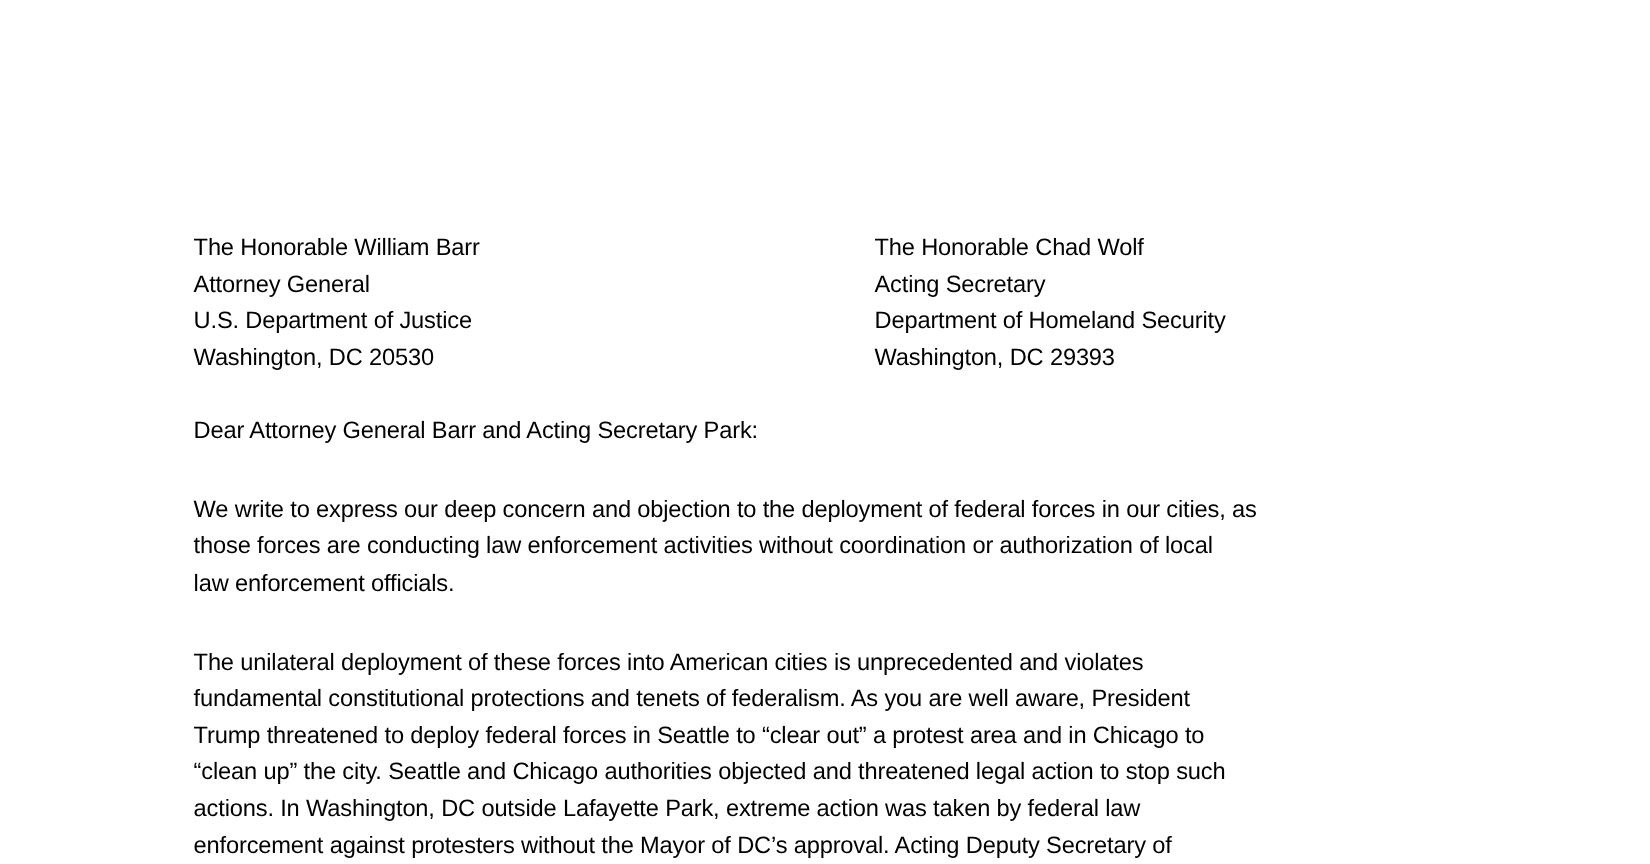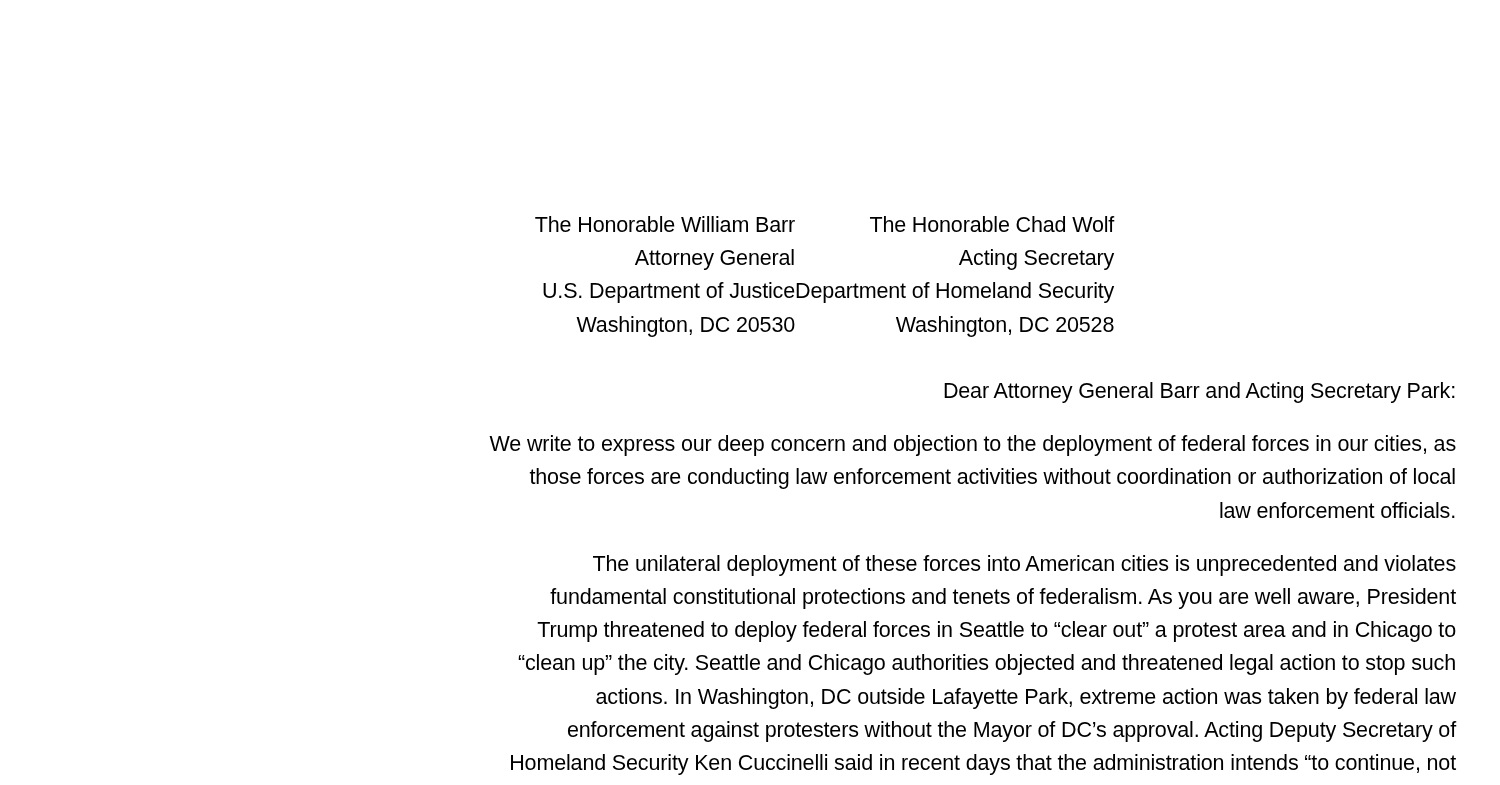--- a/index.html
+++ b/index.html
@@ -1,15 +1,15 @@
 <!DOCTYPE html>
 <html><head>
 <meta charset="utf-8">
 <style>
-  * { box-sizing: border-box; text-align: right; }
+  * { box-sizing: border-box; }
   html, body {
     margin: 0;
     padding: 0;
     width: 1500px;
     height: 785px;
     background: #ffffff;
     overflow: hidden;
   }
   .letter-page {
     position: absolute;
@@ -39,39 +39,39 @@
   }
   .address-block.left-col {
     width: 619px;
     flex: 0 0 619px;
   }
   .salutation {
     margin-top: 33.2px;
     white-space: pre-line;
   }
   .body-paragraph {
-    margin-top: 20px;
+    margin-top: 39px;
     white-space: pre-line;
   }
 </style>
 </head>
 <body>
 
 <div class="letter-page">
   <div class="letter-content">
 
     <div class="address-row">
       <div class="address-block left-col">The Honorable William Barr
 Attorney General
 U.S. Department of Justice
 Washington, DC 20530</div>
       <div class="address-block right-col">The Honorable Chad Wolf
 Acting Secretary
 Department of Homeland Security
-Washington, DC 20528</div>
+Washington, DC 29393</div>
     </div>
 
     <div class="salutation">Dear Attorney General Barr and Acting Secretary Park:</div>
 
     <div class="body-paragraph">We write to express our deep concern and objection to the deployment of federal forces in our cities, as
 those forces are conducting law enforcement activities without coordination or authorization of local
 law enforcement officials.</div>
 
     <div class="body-paragraph">The unilateral deployment of these forces into American cities is unprecedented and violates
 fundamental constitutional protections and tenets of federalism. As you are well aware, President

